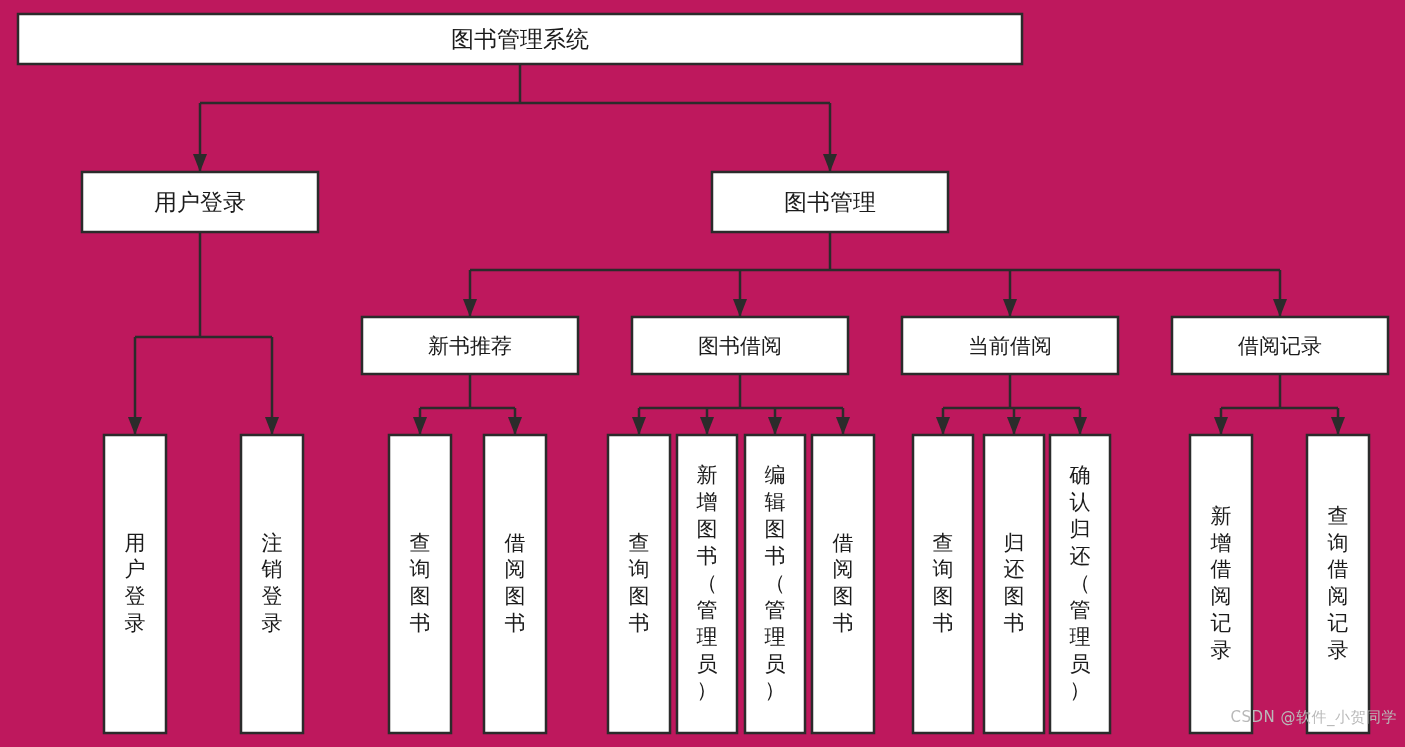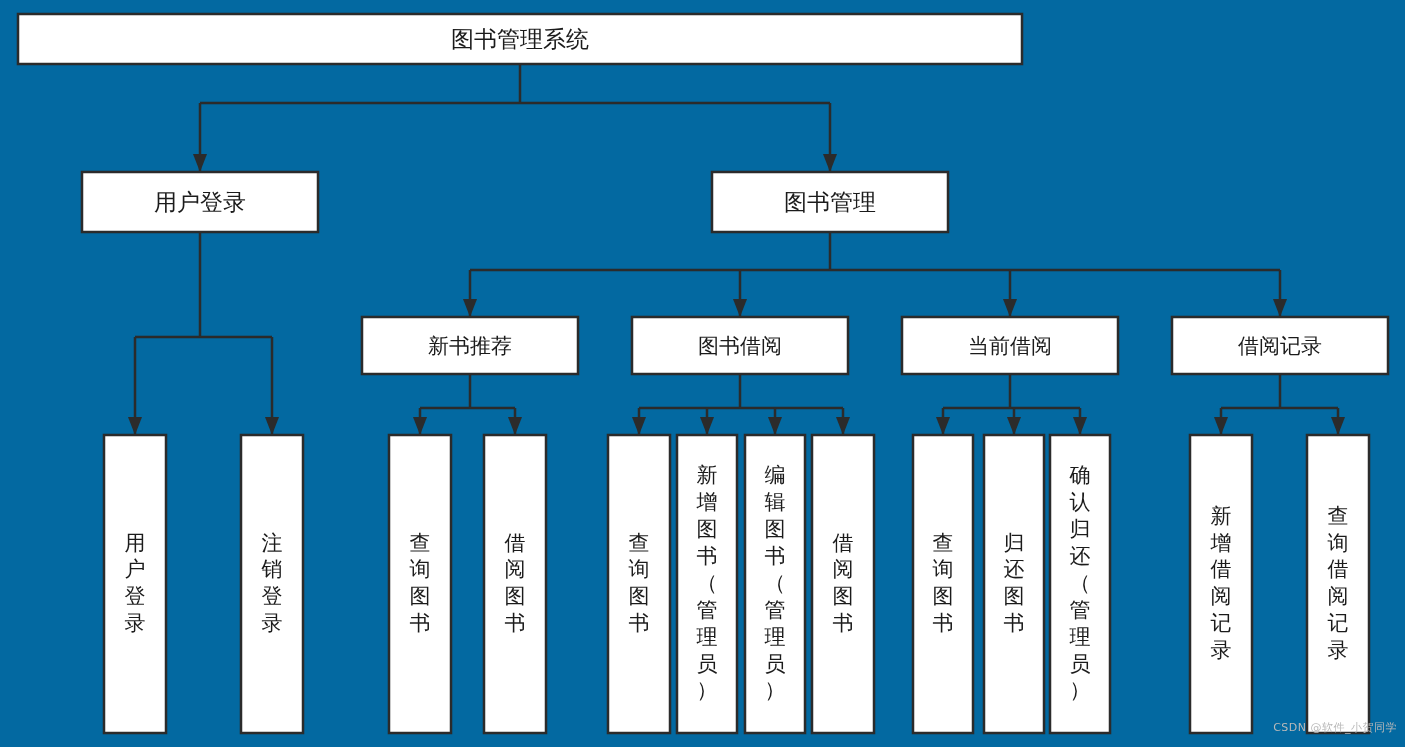--- a/index.html
+++ b/index.html
@@ -10,21 +10,21 @@
   body {
     width: 1405px;
     height: 747px;
     font-family: "DejaVu Sans", "Liberation Sans", sans-serif;
     overflow: hidden;
   }
   #diagram-root {
     position: relative;
     width: 1405px;
     height: 747px;
-    background: #0369a1;
+    background: #be185d;
   }
   svg#tree-svg {
     position: absolute;
     left: 0;
     top: 0;
     width: 1405px;
     height: 747px;
     display: block;
   }
   .node-box {
@@ -49,23 +49,23 @@
     fill: none;
     stroke-linecap: butt;
   }
   .arrow-head {
     fill: #2b2b2b;
     stroke: none;
   }
   .watermark {
     position: absolute;
     right: 8px;
-    bottom: 12px;
-    font-family: "DejaVu Sans", "Liberation Sans", sans-serif;
-    font-size: 11px;
+    bottom: 20px;
+    font-family: "DejaVu Sans", "Liberation Sans", sans-serif;
+    font-size: 15px;
     color: #b9b9b9;
     white-space: nowrap;
     letter-spacing: 0.5px;
     user-select: none;
   }
 </style>
 </head>
 <body>
 
 <div id="diagram-root">

